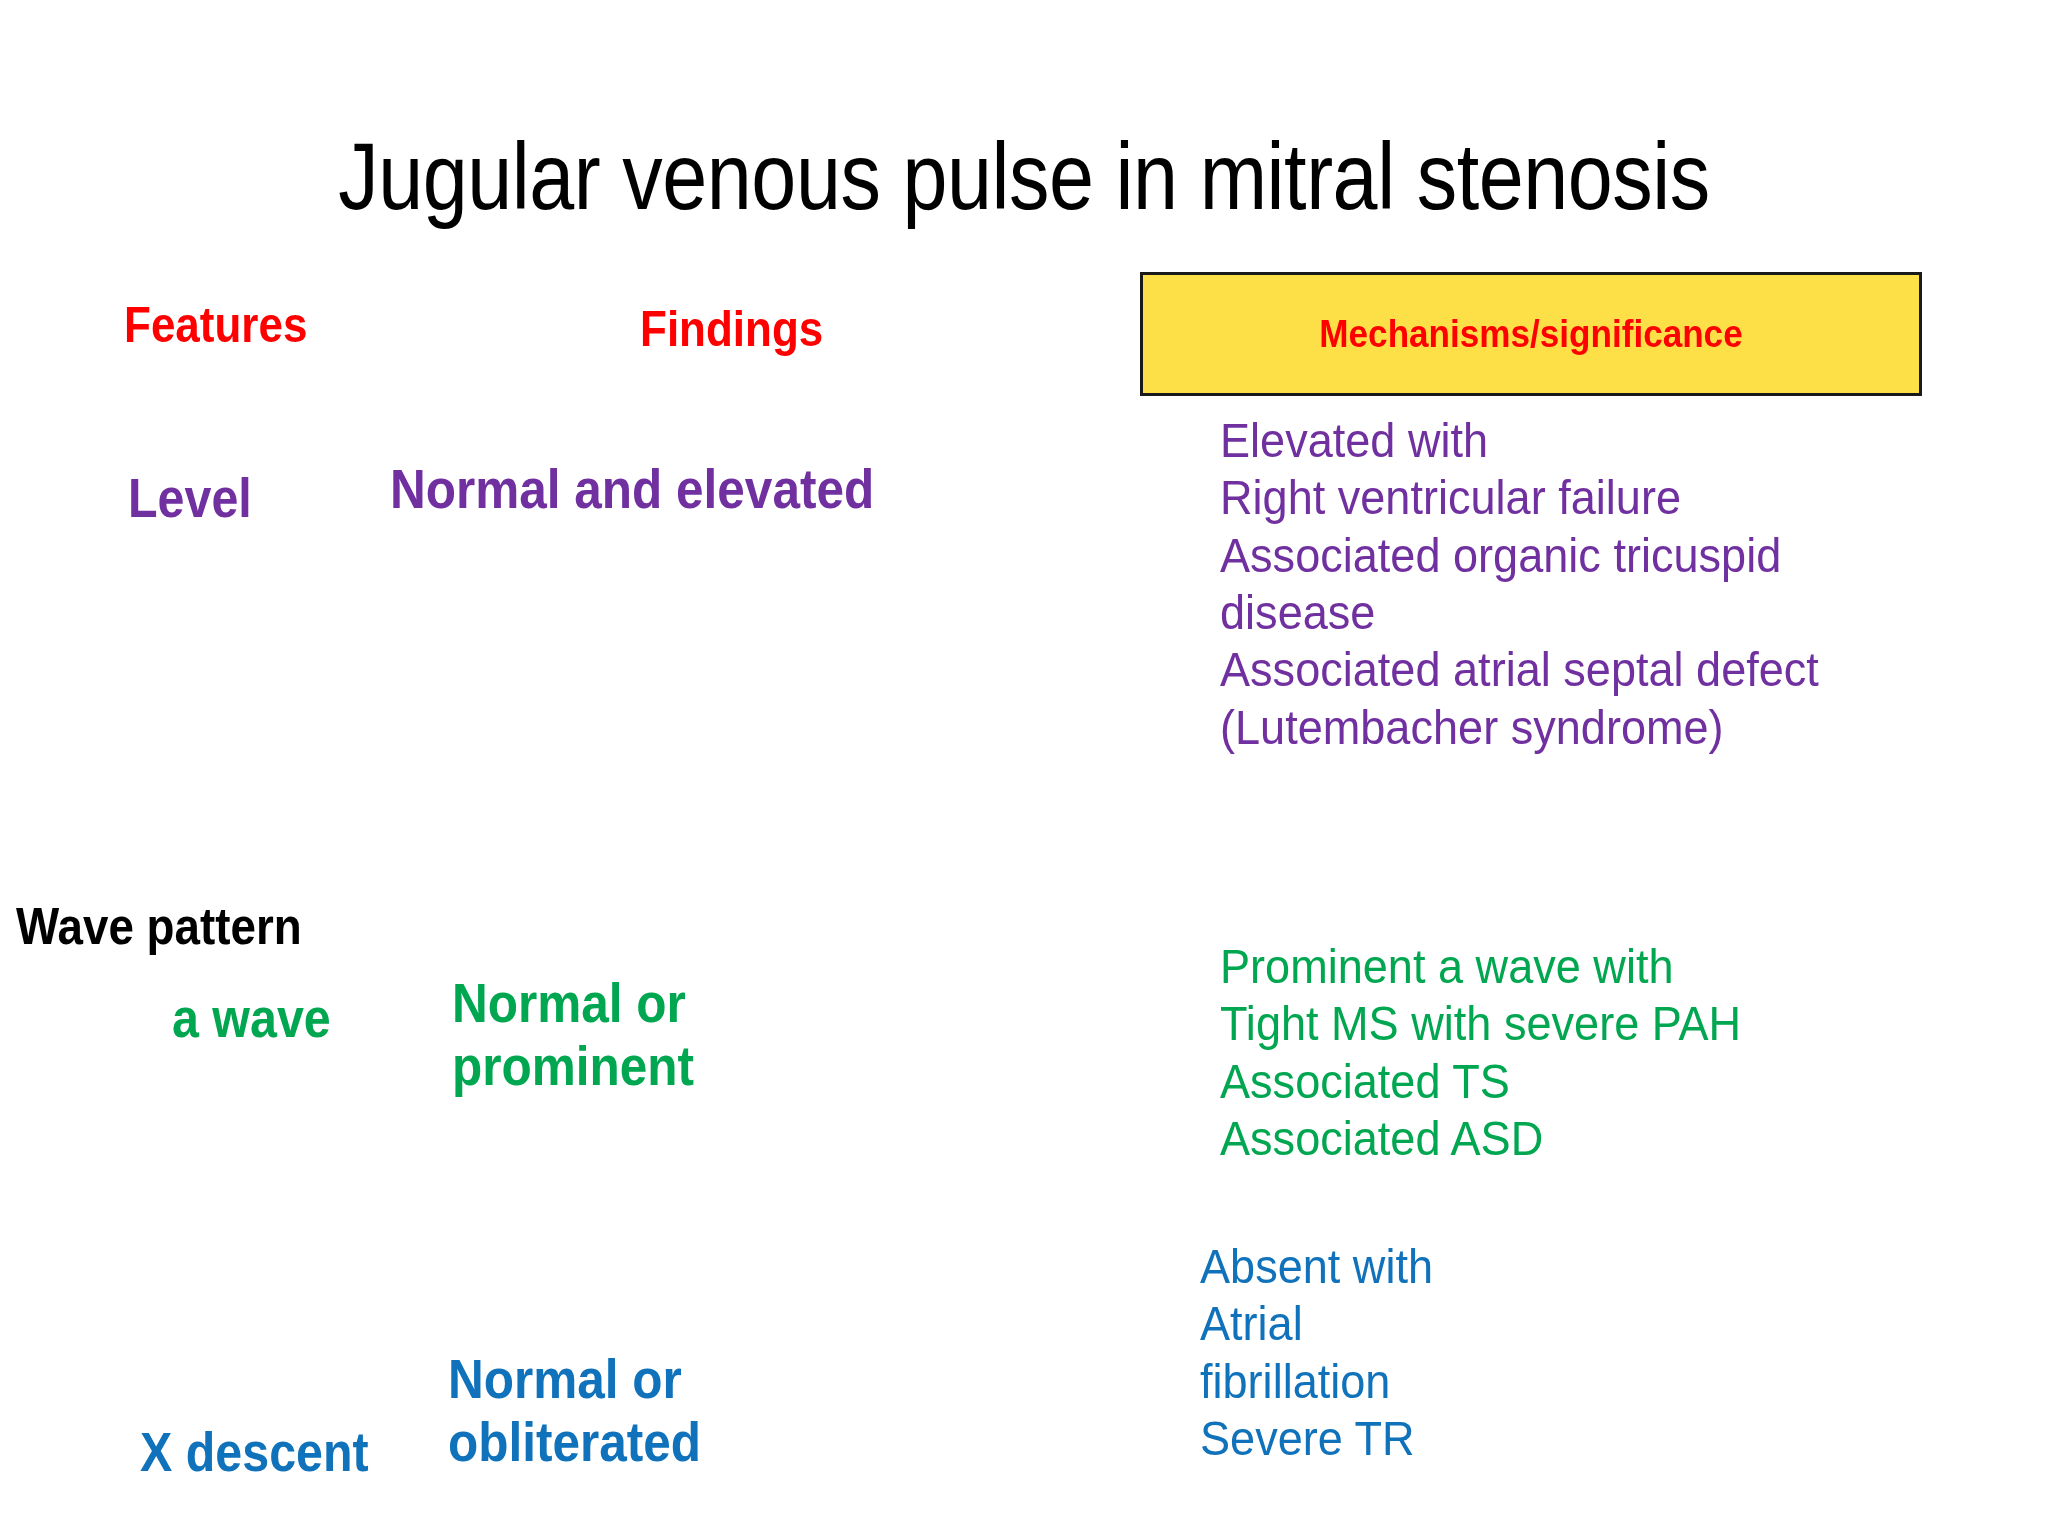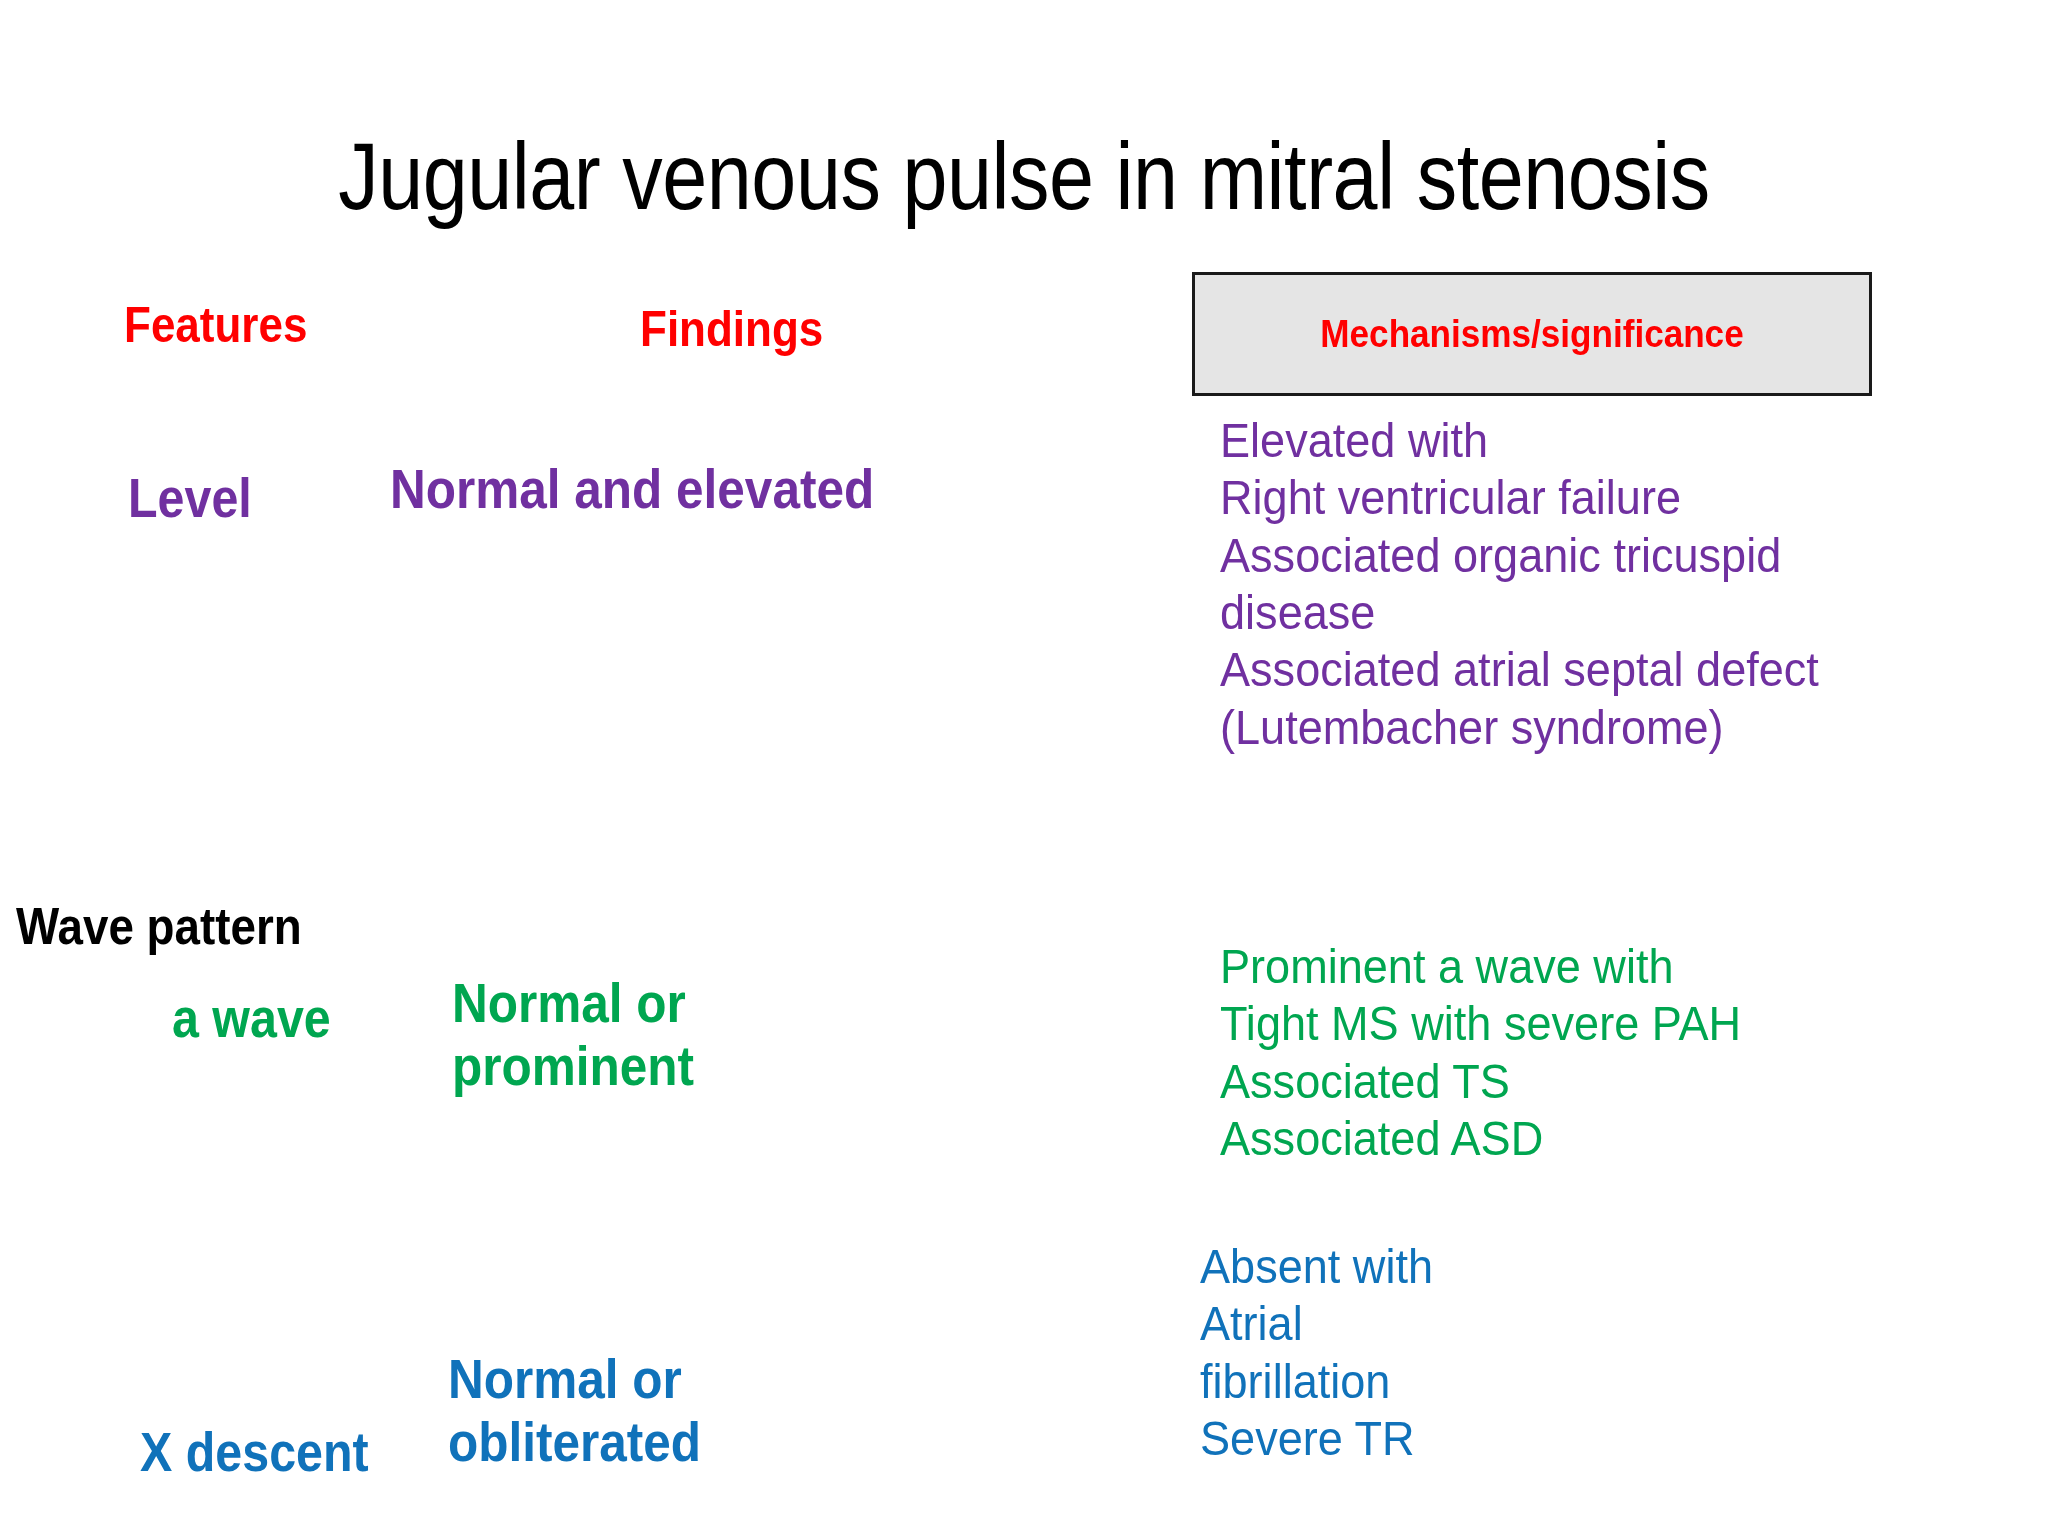--- a/index.html
+++ b/index.html
@@ -48,27 +48,27 @@
     line-height: 1.1;
     white-space: nowrap;
     transform: scaleX(0.88);
     transform-origin: left top;
   }
   .hdr-features { left: 124px; top: 298px; }
   .hdr-findings { left: 640px; top: 302px; }
 
   .hdr-box {
     position: absolute;
-    left: 1192px;
+    left: 1140px;
     top: 272px;
-    width: 680px;
+    width: 782px;
     height: 124px;
     border: 3px solid #1a1a1a;
     box-sizing: border-box;
-    background: #e5e5e5;
+    background: #fde047;
   }
   .hdr-box-label {
     position: absolute;
     left: 0;
     right: 0;
     top: 38px;
     text-align: center;
     font-weight: 700;
     color: #FF0000;
     font-size: 39px;

